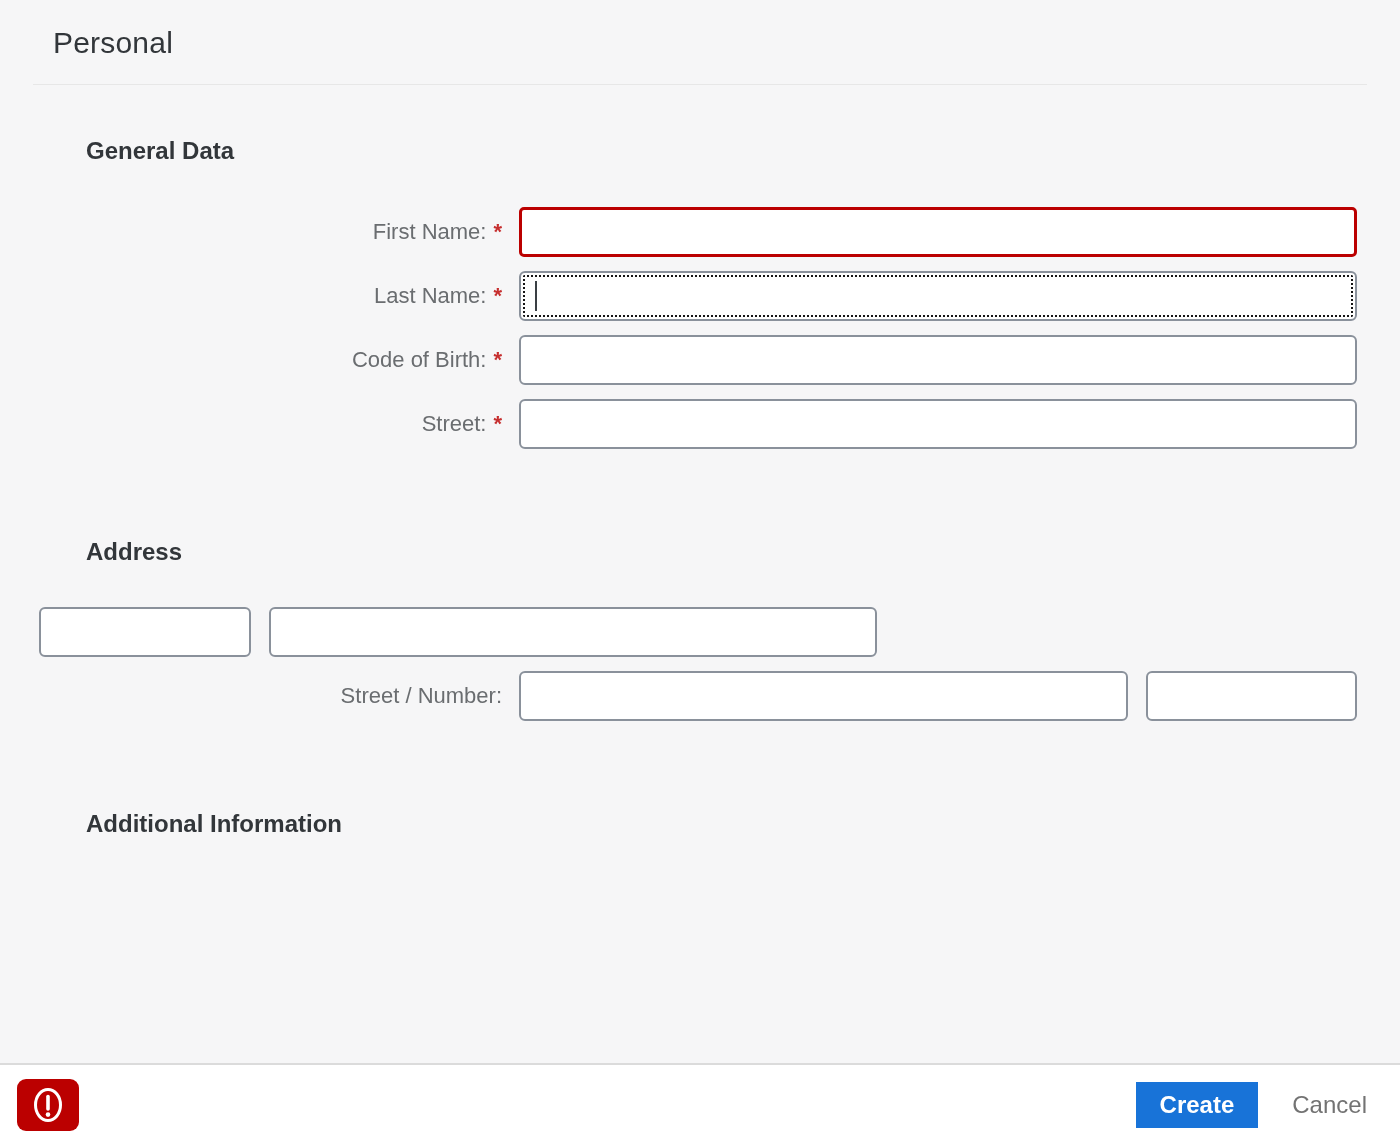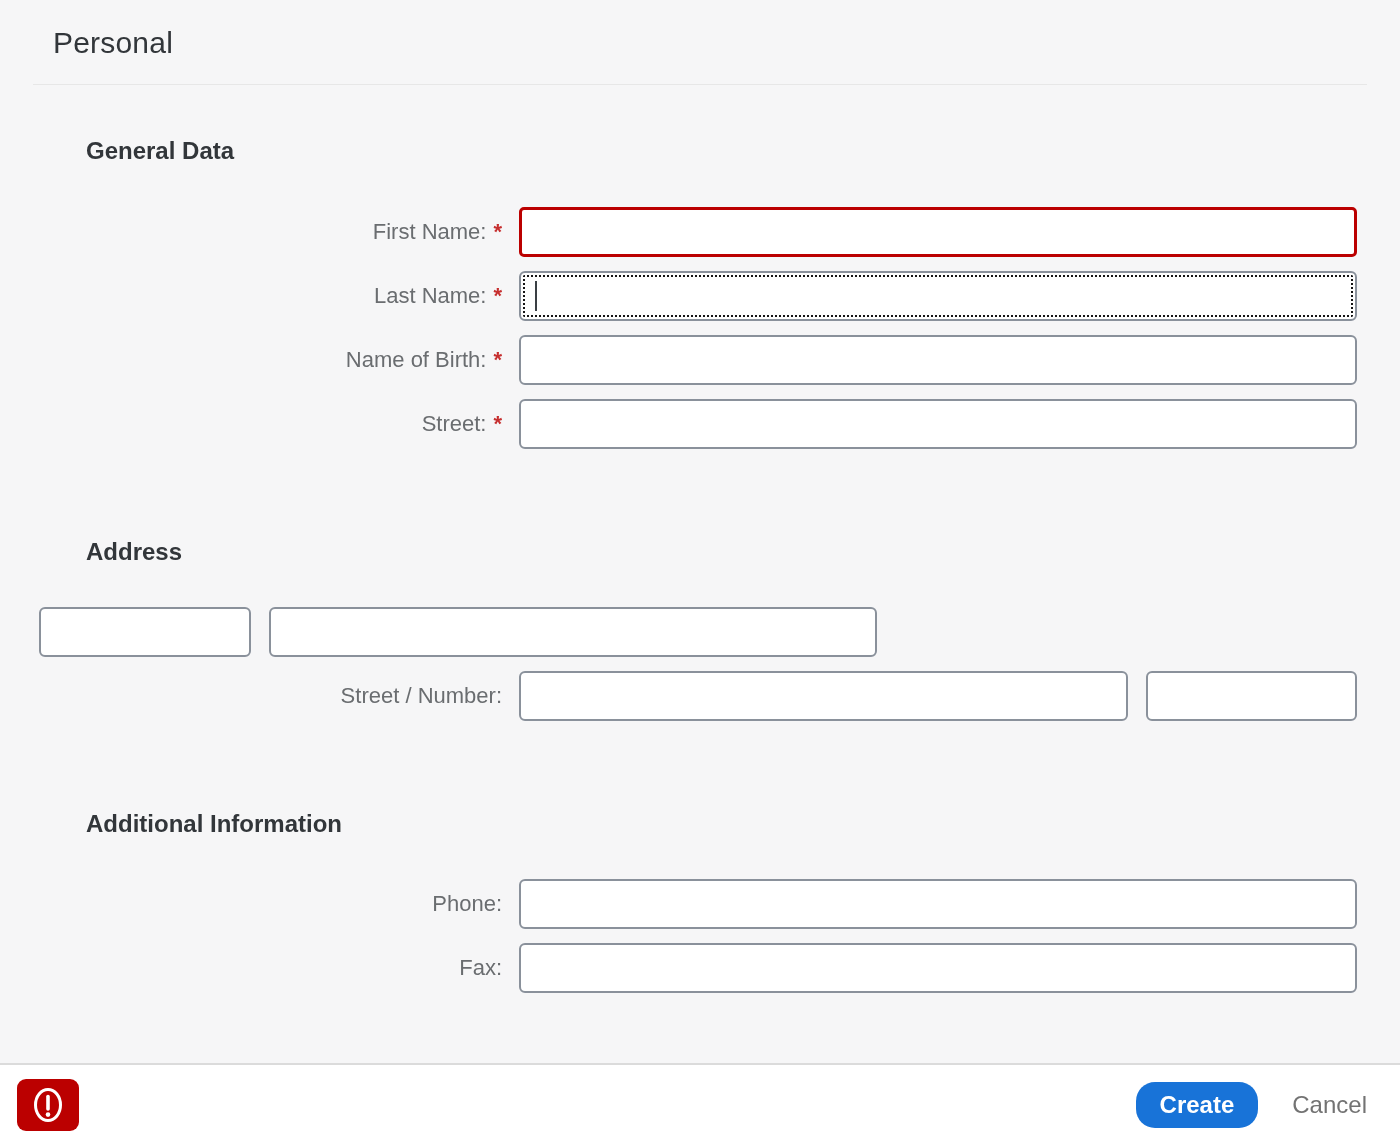--- a/index.html
+++ b/index.html
@@ -88,21 +88,21 @@
     width: 62px; height: 52px;
     background: #bb0000;
     border: none; border-radius: 9px;
     display: flex; align-items: center; justify-content: center;
     cursor: pointer;
   }
   .create-btn {
     margin-left: auto;
     min-width: 117px; height: 46px;
     background: #1873d8; color: #ffffff;
-    border: none; border-radius: 19px;
+    border: none; border-radius: 0;
     font-family: "Liberation Sans", sans-serif;
     font-size: 24px; font-weight: 700;
     padding: 0 24px;
     cursor: pointer;
   }
   .cancel-btn {
     margin-left: 34px;
     background: none; border: none;
     color: #737373;
     font-family: "Liberation Sans", sans-serif;
@@ -132,21 +132,21 @@
     </div>
 
     <div class="form-row">
       <div class="label-box"><span>Last Name:</span><span class="req">*</span></div>
       <div class="inputs-box">
         <input class="txt focused" type="text" value="" style="">
       </div>
     </div>
 
     <div class="form-row">
-      <div class="label-box"><span>Name of Birth:</span><span class="req">*</span></div>
+      <div class="label-box"><span>Code of Birth:</span><span class="req">*</span></div>
       <div class="inputs-box">
         <input class="txt" type="text" value="" style="">
       </div>
     </div>
 
     <div class="form-row">
       <div class="label-box"><span>Street:</span><span class="req">*</span></div>
       <div class="inputs-box">
         <input class="txt" type="text" value="" style="">
       </div>
@@ -168,37 +168,20 @@
       <div class="label-box"><span>Street / Number:</span></div>
       <div class="inputs-box">
         <input class="txt w-street" type="text" value="" style="">
         <input class="txt w-num" type="text" value="" style="">
       </div>
     </div>
 
   </div>
 
   <h2 class="section-title tight">Additional Information</h2>
-  <div class="rows tight">
-
-    <div class="form-row">
-      <div class="label-box"><span>Phone:</span></div>
-      <div class="inputs-box">
-        <input class="txt" type="text" value="" style="">
-      </div>
-    </div>
-
-    <div class="form-row">
-      <div class="label-box"><span>Fax:</span></div>
-      <div class="inputs-box">
-        <input class="txt" type="text" value="" style="">
-      </div>
-    </div>
-
-  </div>
 
 </div>
 
 <div class="dlg-footer">
   <button class="msg-error-btn" type="button">
     <span style="display:flex;">
       <svg width="34" height="40" viewBox="0 0 34 40" aria-hidden="true">
         <ellipse cx="17" cy="20" rx="12.5" ry="15.5" fill="none" stroke="#ffffff" stroke-width="3"></ellipse>
         <line x1="17" y1="11.5" x2="17" y2="24" stroke="#ffffff" stroke-width="3.6" stroke-linecap="round"></line>
         <circle cx="17" cy="29.6" r="2.3" fill="#ffffff"></circle>

